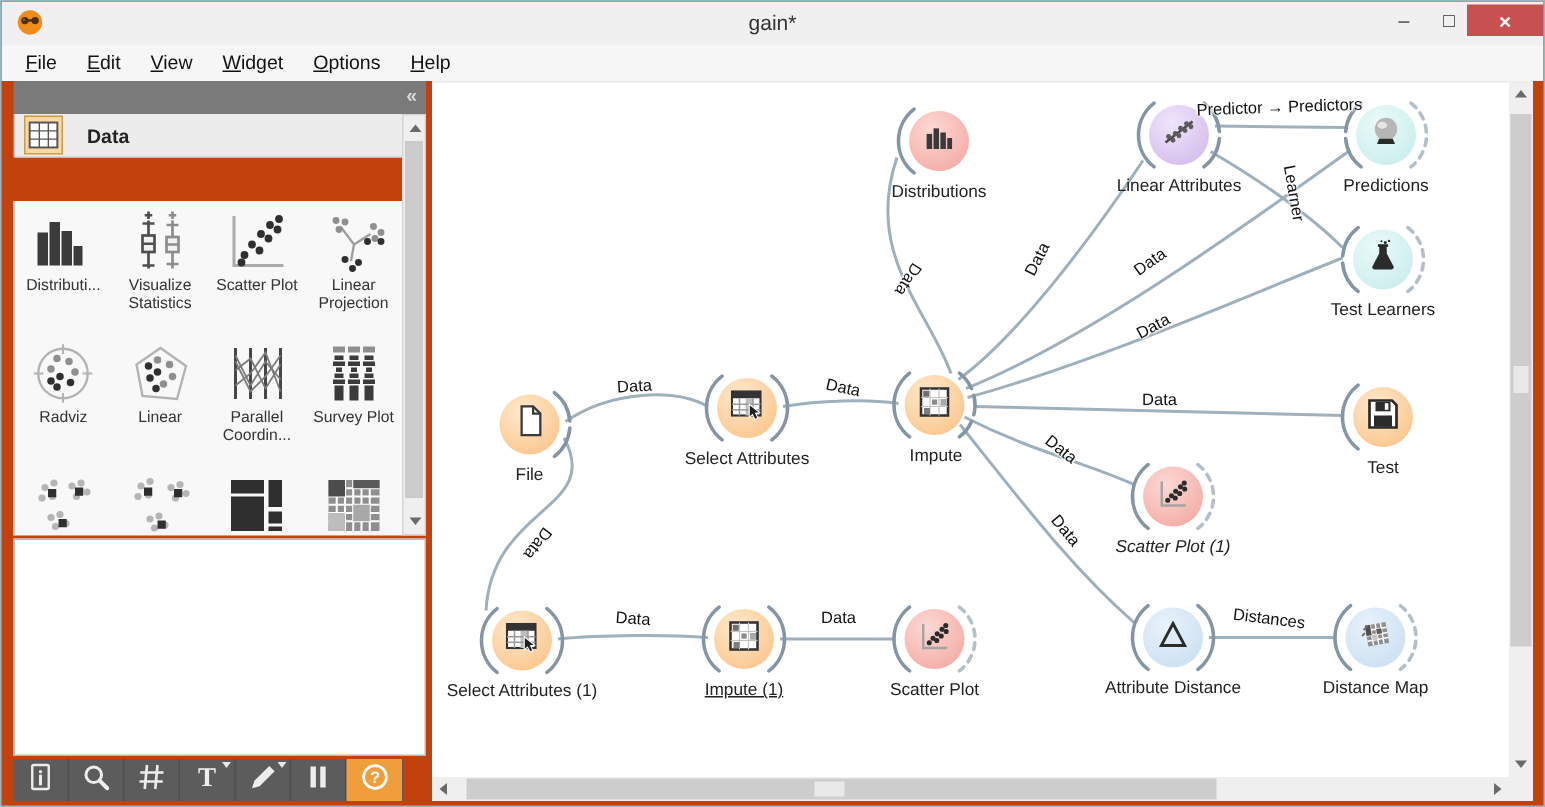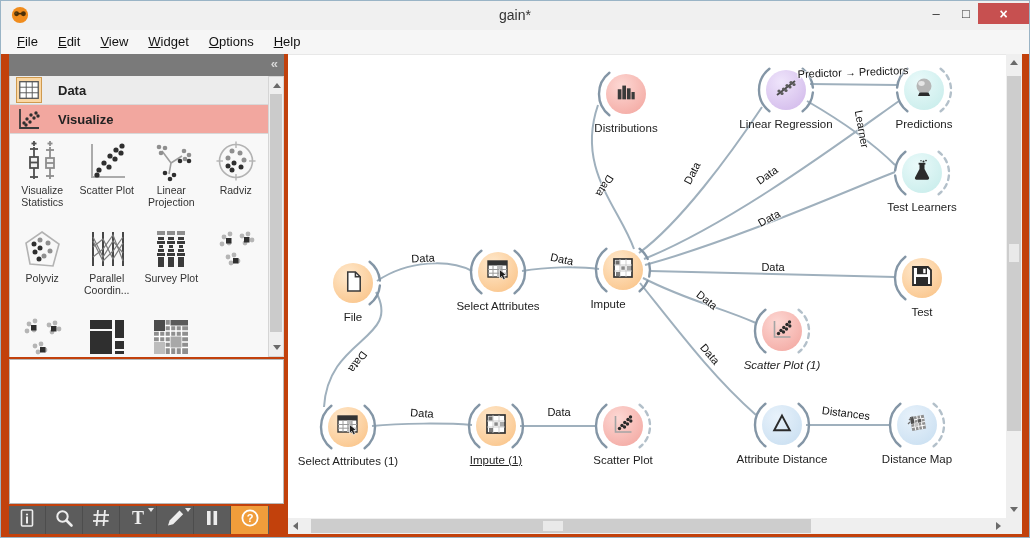--- a/index.html
+++ b/index.html
@@ -107,40 +107,33 @@
             <g stroke="#555" stroke-width="1">
               <line x1="3" y1="10" x2="23" y2="10"></line>
               <line x1="3" y1="16" x2="23" y2="16"></line>
               <line x1="10" y1="4" x2="10" y2="22"></line>
               <line x1="16.5" y1="4" x2="16.5" y2="22"></line>
             </g>
           </svg>
         </span>
         <span class="cat-label">Data</span>
       </div>
-      <div class="cat selected">
-        <span class="cat-icon">
-          <svg viewBox="0 0 26 26" width="26" height="26">
-            <path d="M4 3 v19 h19" fill="none" stroke="#3a3a3a" stroke-width="1.8"></path>
-            <g fill="#2f2f2f">
-              <circle cx="8" cy="17" r="1.7"></circle>
-              <circle cx="11" cy="13" r="1.7"></circle>
-              <circle cx="10" cy="19" r="1.7"></circle>
-              <circle cx="14" cy="16" r="1.7"></circle>
-              <circle cx="15" cy="9" r="1.7"></circle>
-              <circle cx="18" cy="12" r="1.7"></circle>
-              <circle cx="20" cy="7" r="1.7"></circle>
-              <circle cx="22" cy="10" r="1.7"></circle>
-            </g>
-          </svg>
-        </span>
-        <span class="cat-label">Visualize</span>
-      </div>
     </div>
   <div class="widget-grid">
+      <div class="wcell">
+        <div class="wicon"><svg viewBox="0 0 44 44" width="44" height="44">
+            <g fill="#3b3b3b">
+              <rect x="5" y="16" width="7" height="22"></rect>
+              <rect x="13" y="9" width="7" height="29"></rect>
+              <rect x="21" y="15" width="7" height="23"></rect>
+              <rect x="29" y="25" width="6" height="13"></rect>
+            </g>
+          </svg></div>
+        <div class="wlabel">Distributi...</div>
+      </div>
       <div class="wcell">
         <div class="wicon"><svg viewBox="0 0 44 44" width="44" height="44">
             <g stroke="#4f4f4f" stroke-width="1.8" fill="none">
               <line x1="14" y1="2" x2="14" y2="7"></line>
               <line x1="11.5" y1="4.5" x2="16.5" y2="4.5"></line>
               <line x1="14" y1="8" x2="14" y2="40"></line>
               <line x1="10" y1="10" x2="18" y2="10"></line>
               <line x1="10" y1="38" x2="18" y2="38"></line>
               <rect x="10" y="18" width="8" height="11" fill="#f2f2f2"></rect>
               <line x1="10" y1="23.5" x2="18" y2="23.5"></line>
@@ -230,21 +223,21 @@
               <circle cx="30" cy="24" r="2.5"></circle>
               <circle cx="24" cy="29" r="2.5"></circle>
             </g>
             <g fill="#2f2f2f">
               <circle cx="14" cy="17" r="2.5"></circle>
               <circle cx="15" cy="25" r="2.5"></circle>
               <circle cx="20" cy="21" r="2.5"></circle>
               <circle cx="19" cy="32" r="2.5"></circle>
             </g>
           </svg></div>
-        <div class="wlabel">Polyviz</div>
+        <div class="wlabel">Linear</div>
       </div>
       <div class="wcell">
         <div class="wicon"><svg viewBox="0 0 44 44" width="44" height="44">
             <g stroke="#474747" stroke-width="2">
               <line x1="8" y1="5" x2="8" y2="39"></line>
               <line x1="18" y1="5" x2="18" y2="39"></line>
               <line x1="28" y1="5" x2="28" y2="39"></line>
               <line x1="38" y1="5" x2="38" y2="39"></line>
             </g>
             <g stroke="#7c7c7c" stroke-width="1.2" fill="none">
@@ -485,21 +478,21 @@
             <line x1="3" y1="9" x2="21" y2="9" stroke="#c3c3c3" stroke-width="0.8"></line>
             <line x1="3" y1="15" x2="21" y2="15" stroke="#c3c3c3" stroke-width="0.8"></line>
             <line x1="9" y1="3" x2="9" y2="21" stroke="#c3c3c3" stroke-width="0.8"></line>
             <line x1="15" y1="3" x2="15" y2="21" stroke="#c3c3c3" stroke-width="0.8"></line>
             <rect x="4.5" y="4.5" width="4" height="4" fill="#6e6e6e"></rect>
             <rect x="10.3" y="10.3" width="3.5" height="3.5" fill="#8a8a8a"></rect>
             <rect x="16" y="10" width="4" height="4.5" fill="#a9a9a9"></rect>
             <rect x="5" y="16" width="4" height="4" fill="#7d7d7d"></rect>
           </svg></span>
       </div>
-      <div class="node-label" style="left: 320px; top: 243px;">Impute</div>
+      <div class="node-label" style="left: 336px; top: 243px;">Impute</div>
       <div class="node pink" style="left: 318px; top: 19px;">
         <span><svg viewBox="0 0 24 24" width="22" height="22">
             <g fill="#3a3a3a">
               <rect x="3" y="9" width="4" height="11"></rect>
               <rect x="8" y="5" width="4" height="15"></rect>
               <rect x="13" y="8" width="4" height="12"></rect>
               <rect x="18" y="12" width="3.5" height="8"></rect>
             </g>
           </svg></span>
       </div>
@@ -512,21 +505,21 @@
               <circle cx="8" cy="17.5" r="1.6"></circle>
               <circle cx="9.5" cy="13" r="1.6"></circle>
               <circle cx="12" cy="14.5" r="1.6"></circle>
               <circle cx="13" cy="9.5" r="1.6"></circle>
               <circle cx="16" cy="11" r="1.6"></circle>
               <circle cx="17" cy="6.5" r="1.6"></circle>
               <circle cx="20" cy="8.5" r="1.6"></circle>
             </g>
           </svg></span>
       </div>
-      <div class="node-label" style="left: 498px; top: 63px;">Linear Regression</div>
+      <div class="node-label" style="left: 498px; top: 63px;">Linear Attributes</div>
       <div class="node cyan" style="left: 616px; top: 15px;">
         <span><svg viewBox="0 0 24 24" width="24" height="24">
             <circle cx="12" cy="10" r="7.5" fill="#b6b6b6"></circle>
             <ellipse cx="9.5" cy="7.5" rx="3.2" ry="2.4" fill="#e6e6e6"></ellipse>
             <path d="M7.5 16.5 h9 l1.5 3.5 h-12 z" fill="#2b2b2b"></path>
           </svg></span>
       </div>
       <div class="node-label" style="left: 636px; top: 63px;">Predictions</div>
       <div class="node cyan" style="left: 614px; top: 98px;">
         <span><svg viewBox="0 0 24 24" width="24" height="24">

